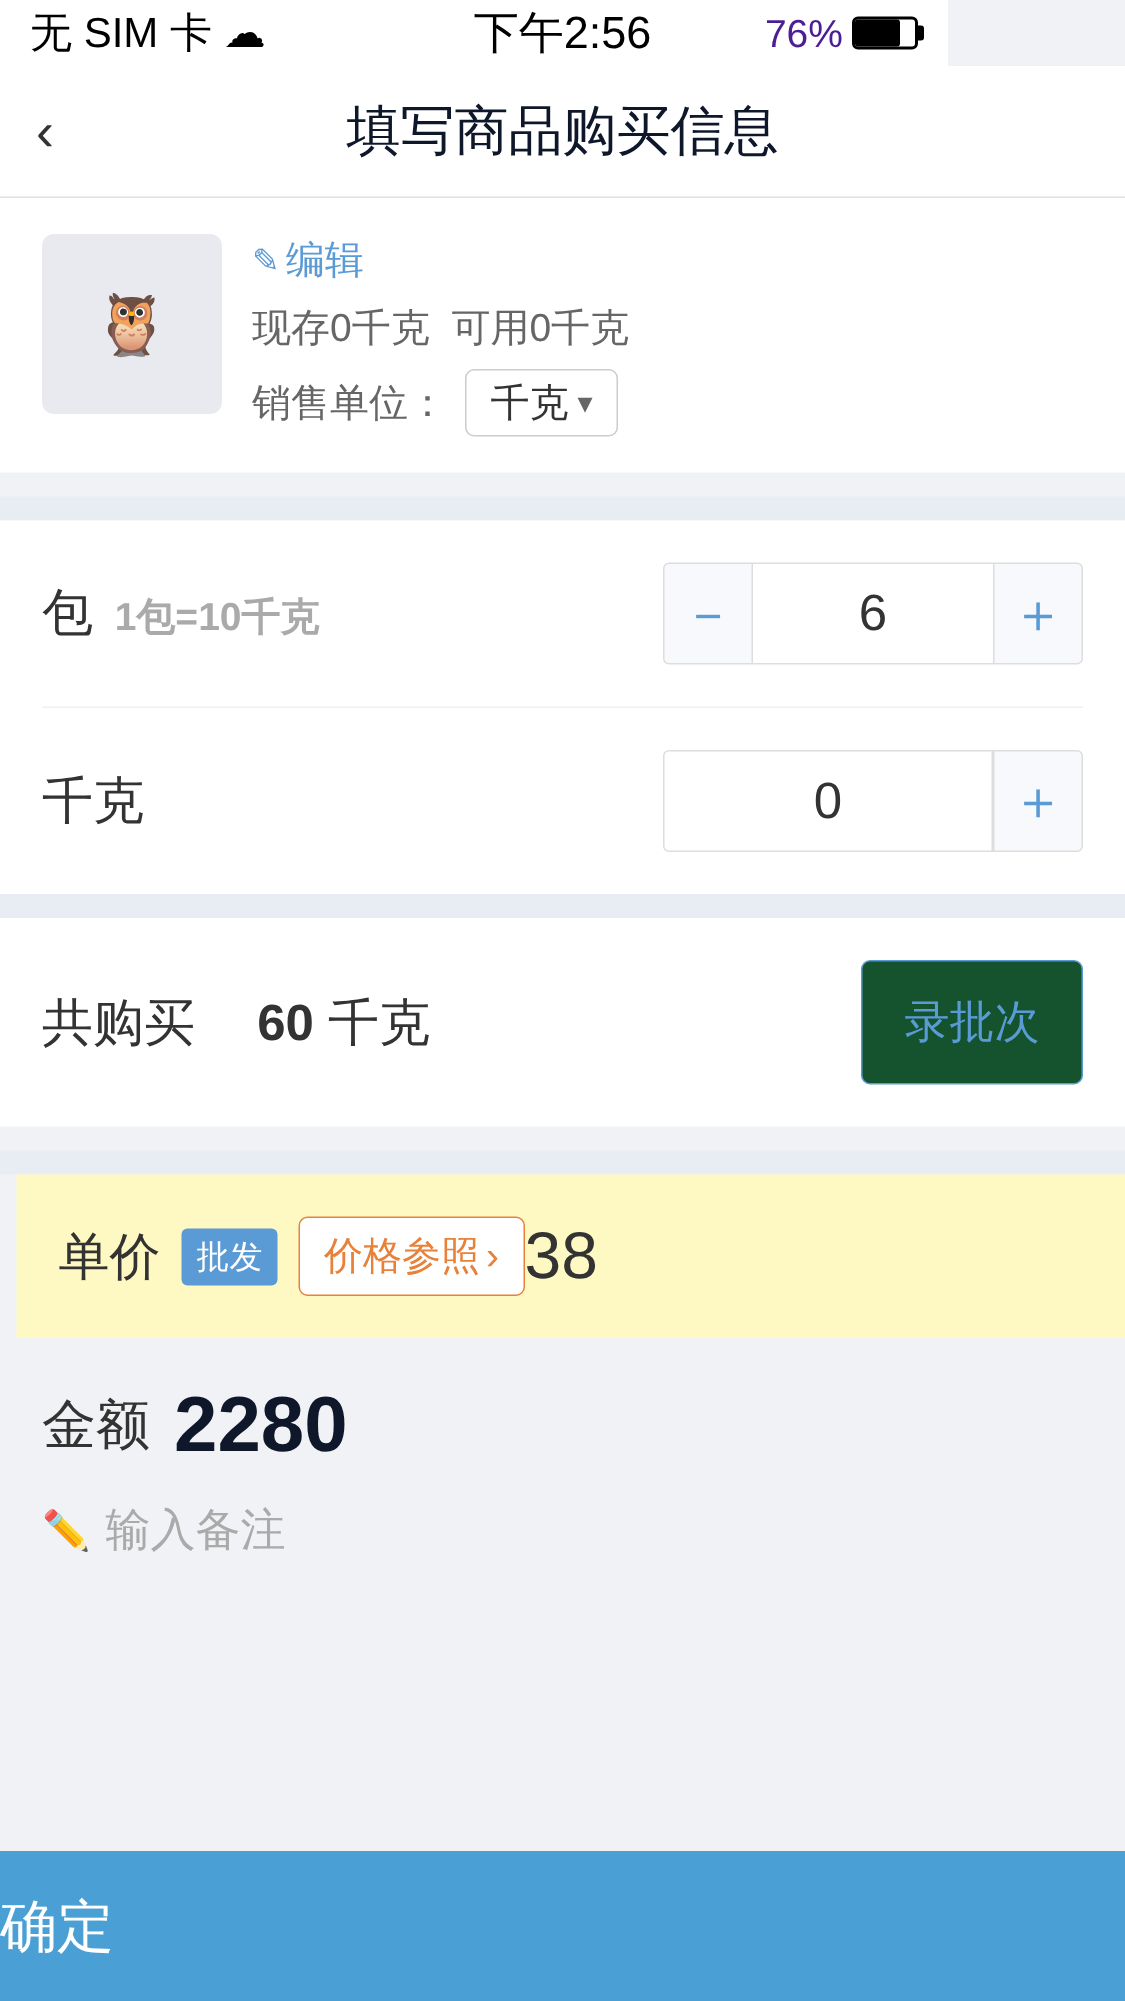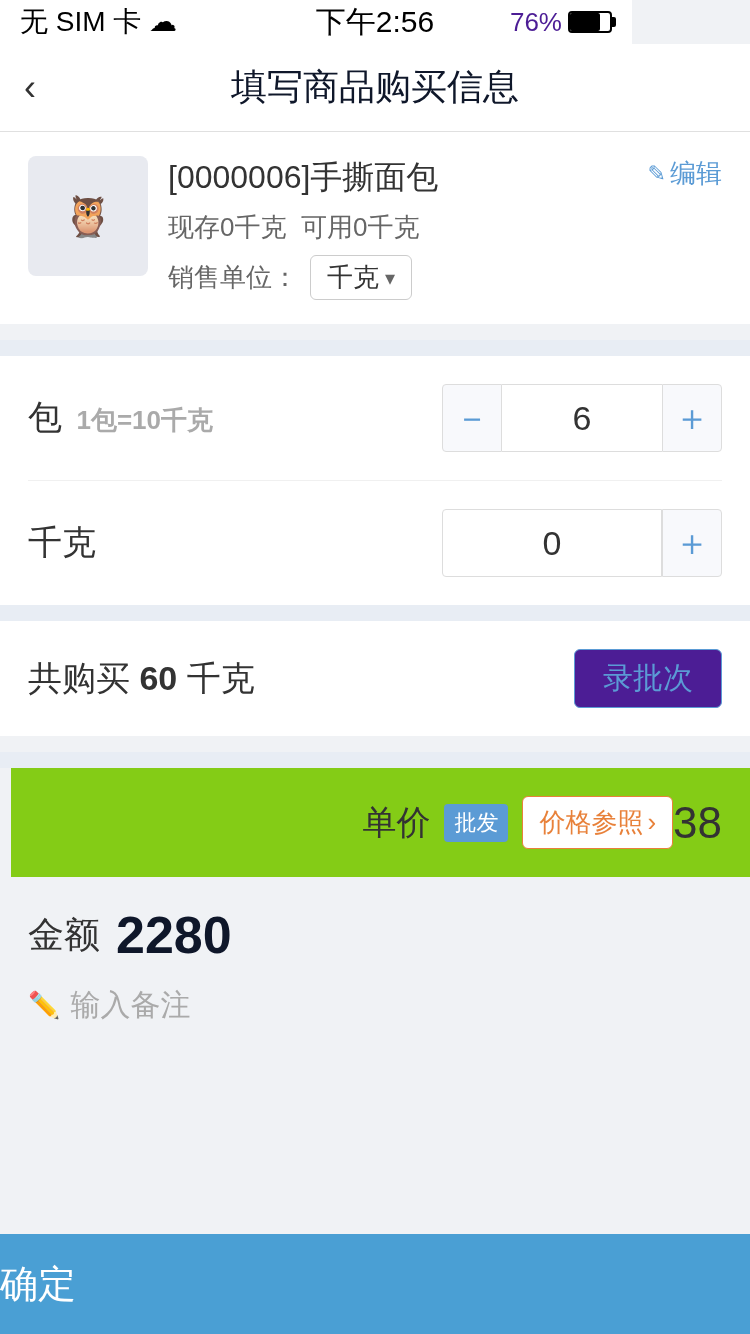--- a/index.html
+++ b/index.html
@@ -261,38 +261,39 @@
       justify-content: space-between;
       margin-bottom: 16px;
     }
     .total-text {
       font-size: 34px;
       color: #333;
     }
     .total-amount {
       font-weight: bold;
       color: #333;
+      margin-left: 32px;
     }
     .batch-btn {
       border: 1.5px solid #5b9bd5;
       border-radius: 6px;
-      padding: 8px 28px;
+      padding: 20px 28px;
       font-size: 30px;
       color: #5b9bd5;
-      background: #4c1d95;
+      background: #14532d;
       cursor: pointer;
     }
 
     
     .price-section {
-      background: #84cc16;
+      background: #fef9c3;
       padding: 28px;
       display: flex;
       align-items: center;
-      justify-content: flex-end;
+      justify-content: flex-start;
       margin-bottom: 0;
       margin-left: 11px;
     }
     .price-label-row {
       display: flex;
       align-items: center;
       gap: 14px;
     }
     .price-label {
       font-size: 34px;
@@ -394,23 +395,20 @@
   <span class="nav-back">‹</span>
   <span class="nav-title">填写商品购买信息</span>
 </div>
 
 <div class="product-card">
   <div class="product-image">
     <span class="product-logo">🦉</span>
   </div>
   <div class="product-info">
     <div class="product-name-row">
-      <span class="product-name">
-        <span>[0000006]</span><span>手撕面包</span>
-      </span>
       <span class="edit-btn">
         <span class="edit-icon">✎</span>
         <span>编辑</span>
       </span>
     </div>
     <div class="product-stock">
       <span>现存0千克</span>&nbsp;&nbsp;<span>可用0千克</span>
     </div>
     <div class="product-unit-row">
       <span>销售单位：</span>

